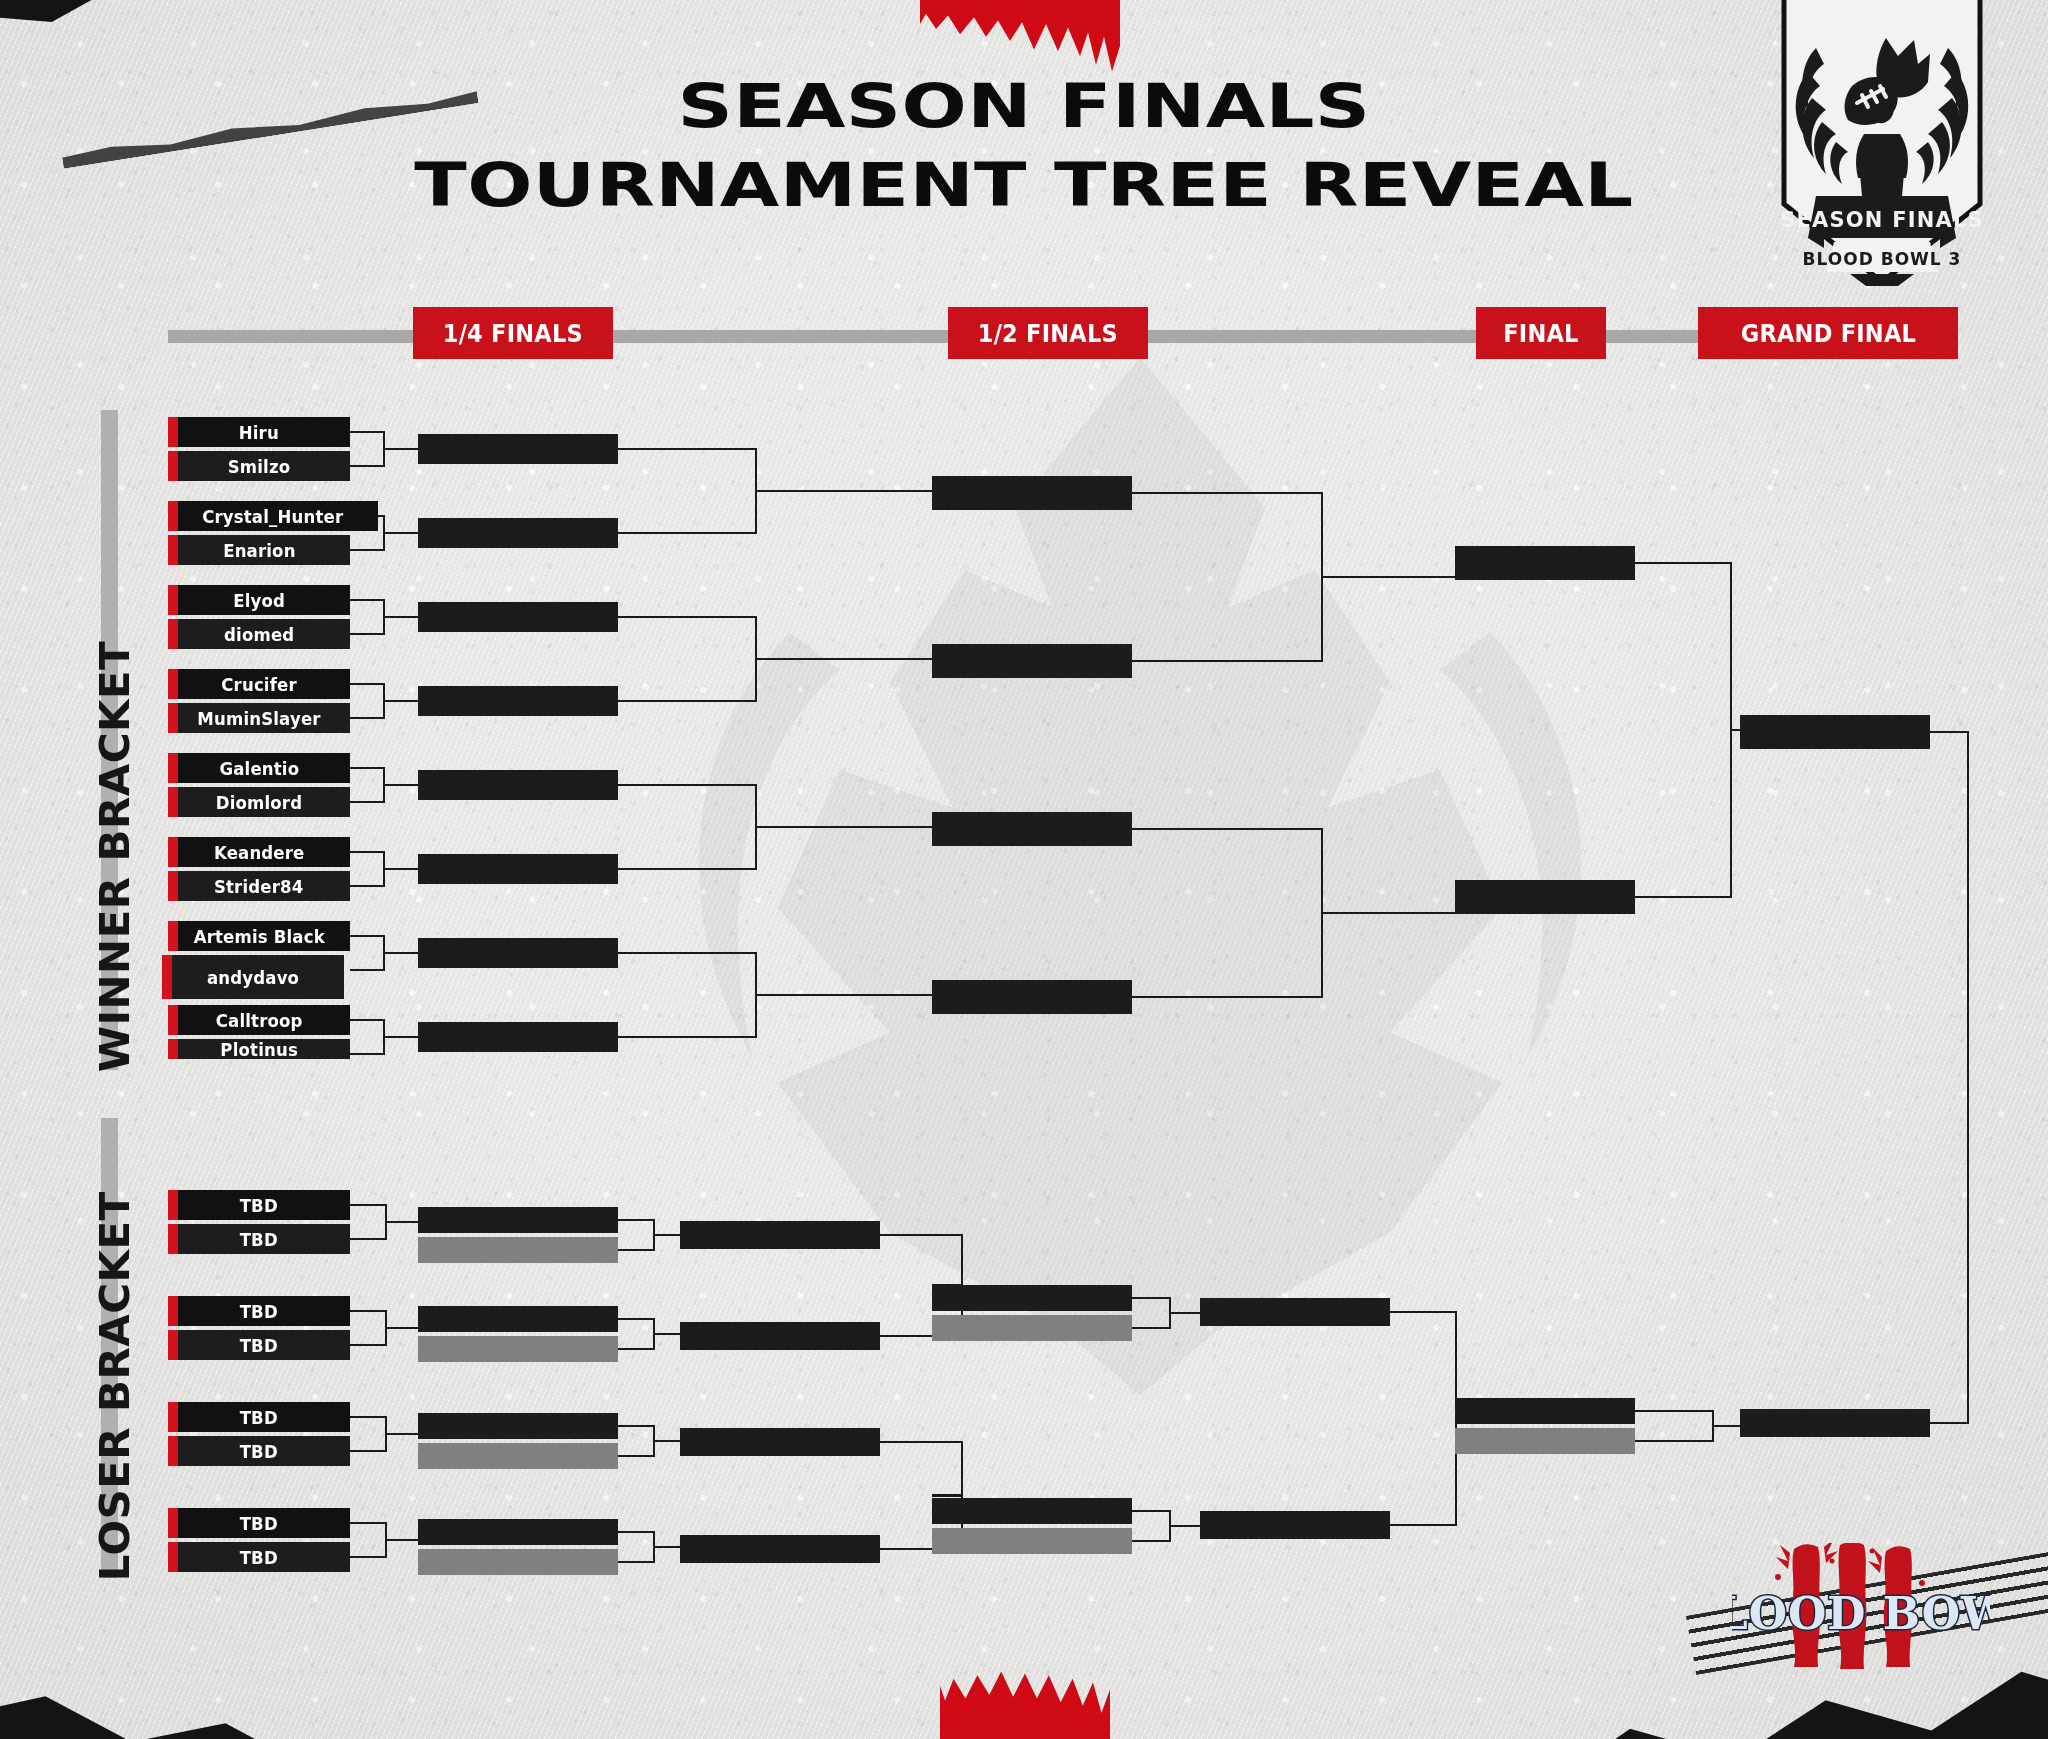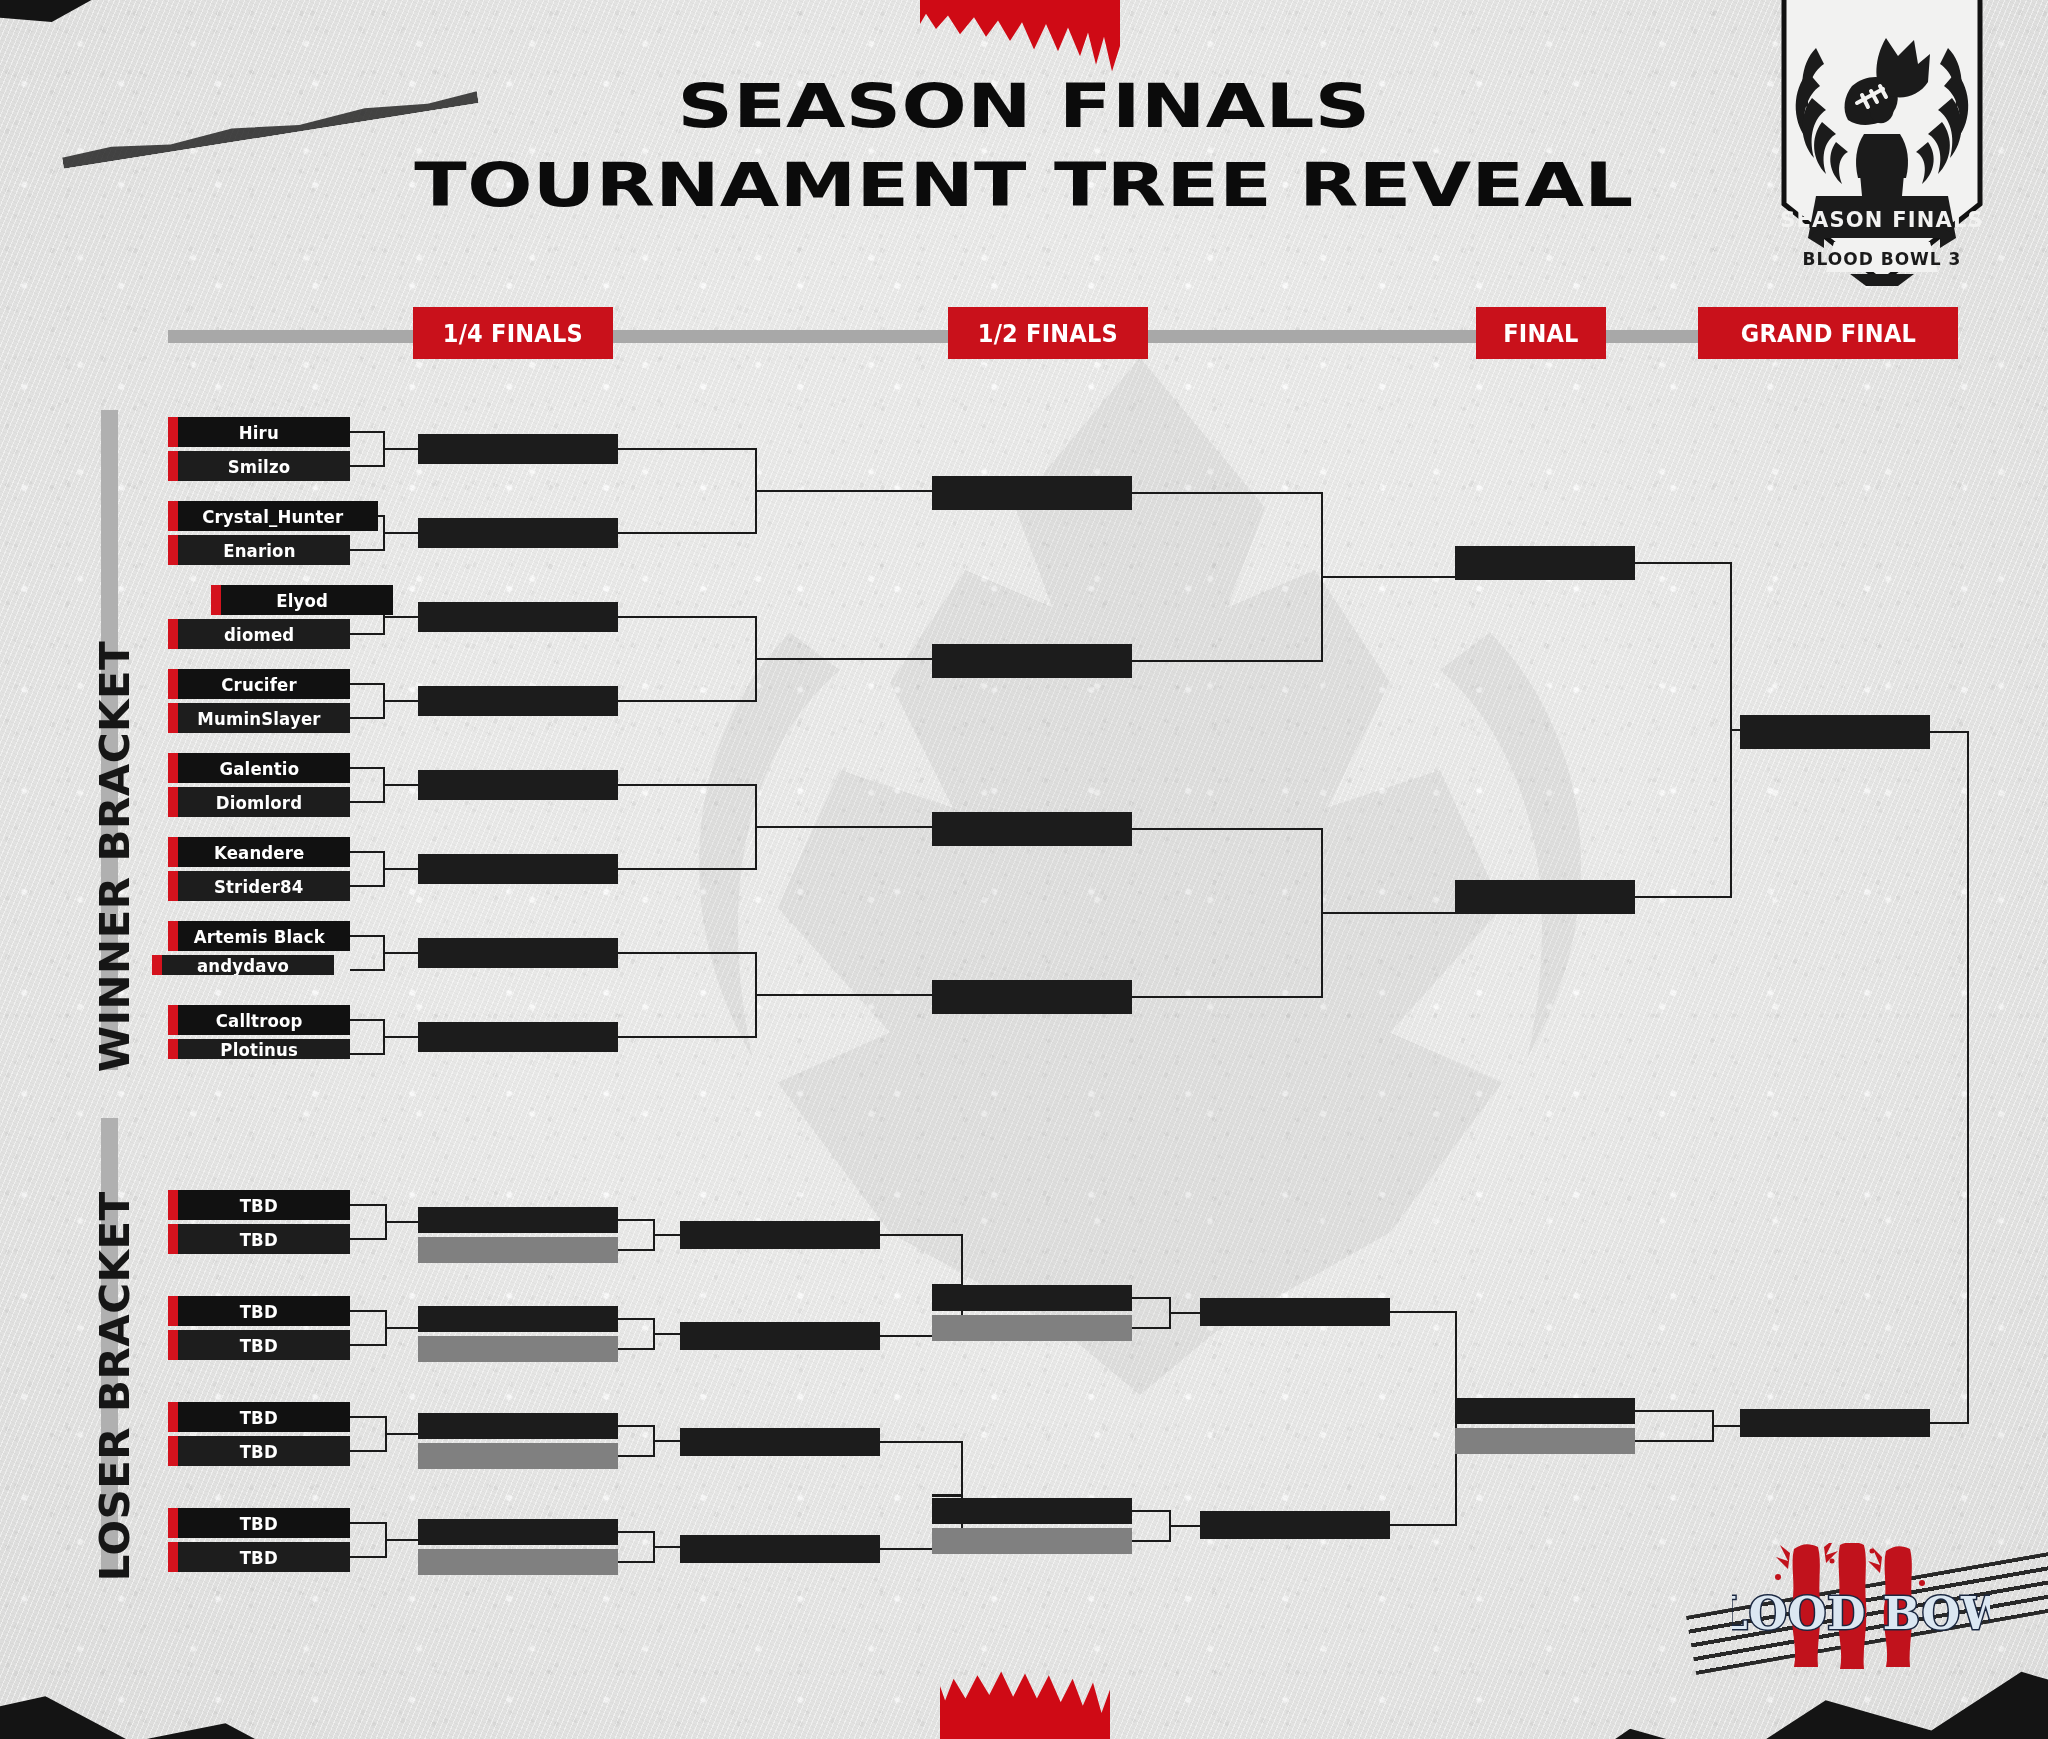--- a/index.html
+++ b/index.html
@@ -306,21 +306,21 @@
     </div>
     <div class="node seed alt" style="left: 168px; top: 451px; width: 182px; height: 30px; position: absolute;">
       <span class="txt">Smilzo</span>
     </div>
     <div class="node seed" style="left: 168px; top: 501px; width: 210px; height: 30px; position: absolute;">
       <span class="txt">Crystal_Hunter</span>
     </div>
     <div class="node seed alt" style="left: 168px; top: 535px; width: 182px; height: 30px; position: absolute;">
       <span class="txt">Enarion</span>
     </div>
-    <div class="node seed" style="left: 168px; top: 585px; width: 182px; height: 30px; position: absolute; margin-left: 43px;">
+    <div class="node seed" style="left: 168px; top: 585px; width: 182px; height: 30px; position: absolute;">
       <span class="txt">Elyod</span>
     </div>
     <div class="node seed alt" style="left: 168px; top: 619px; width: 182px; height: 30px; position: absolute;">
       <span class="txt">diomed</span>
     </div>
     <div class="node seed" style="left: 168px; top: 669px; width: 182px; height: 30px; position: absolute;">
       <span class="txt">Crucifer</span>
     </div>
     <div class="node seed alt" style="left: 168px; top: 703px; width: 182px; height: 30px; position: absolute;">
       <span class="txt">MuminSlayer</span>
@@ -333,21 +333,21 @@
     </div>
     <div class="node seed" style="left: 168px; top: 837px; width: 182px; height: 30px; position: absolute;">
       <span class="txt">Keandere</span>
     </div>
     <div class="node seed alt" style="left: 168px; top: 871px; width: 182px; height: 30px; position: absolute;">
       <span class="txt">Strider84</span>
     </div>
     <div class="node seed" style="left: 168px; top: 921px; width: 182px; height: 30px; position: absolute;">
       <span class="txt">Artemis Black</span>
     </div>
-    <div class="node seed alt" style="left: 152px; top: 955px; width: 182px; height: 20px; position: absolute;">
+    <div class="node seed alt" style="left: 162px; top: 955px; width: 182px; height: 44px; position: absolute;">
       <span class="txt">andydavo</span>
     </div>
     <div class="node seed" style="left: 168px; top: 1005px; width: 182px; height: 30px; position: absolute;">
       <span class="txt">Calltroop</span>
     </div>
     <div class="node seed alt" style="left: 168px; top: 1039px; width: 182px; height: 20px; position: absolute;">
       <span class="txt">Plotinus</span>
     </div>
     <div class="node slot" style="left: 418px; top: 434px; width: 200px; height: 30px; position: absolute;"></div>
     <div class="node slot" style="left: 418px; top: 518px; width: 200px; height: 30px; position: absolute;"></div>

